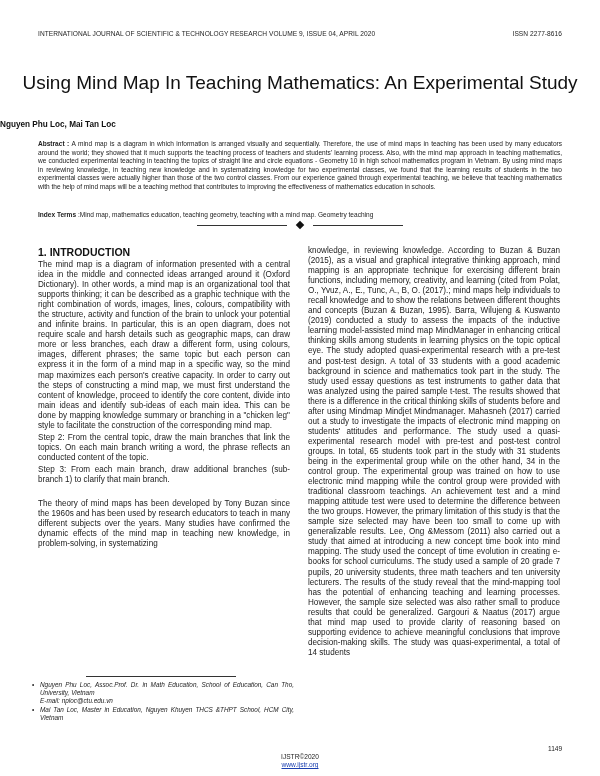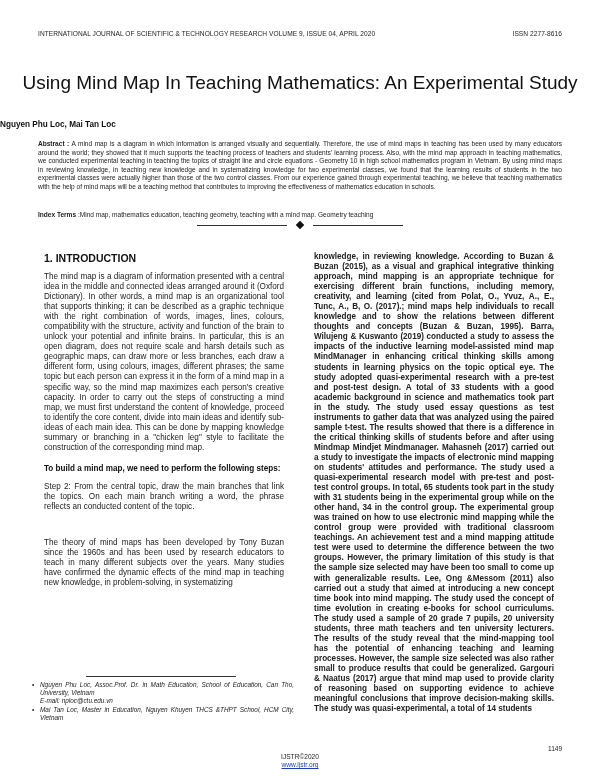--- a/index.html
+++ b/index.html
@@ -33,22 +33,22 @@
     position: absolute; top: 222px; left: 0; right: 0;
     display: flex; justify-content: center; align-items: center; gap: 10px;
   }
   .divider .rule { width: 90px; height: 0; border-top: 1px solid #333; }
   .divider .diamond { width: 6px; height: 6px; background: #111; transform: rotate(45deg); }
   .col {
     position: absolute; top: 244px; width: 256px;
     font-size: 8.15px; line-height: 10.05px; text-align: justify; color: #222;
   }
   .col-left { left: 36px; }
-  .col-right { left: 306px; font-weight: bold; }
-  .col p { margin: 8px; }
+  .col-right { left: 306px; }
+  .col p { margin: 2px; }
   .section-heading {
     font-size: 10.5px; font-weight: bold; margin: 0 0 0 0; line-height: 12px; color: #111;
   }
   .steps-heading { font-weight: bold; margin-top: 11px !important; color: #111; }
   .step { text-align: left; }
   .gap { height: 10px; }
   .footnote-rule {
     position: absolute; top: 676px; left: 86px; width: 150px; border-top: 1px solid #333;
   }
   .footnotes {
@@ -89,22 +89,22 @@
 
 <div class="divider">
   <span class="rule"></span>
   <span class="diamond"></span>
   <span class="rule"></span>
 </div>
 
 <div class="col col-left">
   <p class="section-heading">1.   INTRODUCTION</p>
   <p>The mind map is a diagram of information presented with a central idea in the middle and connected ideas arranged around it (Oxford Dictionary). In other words, a mind map is an organizational tool that supports thinking; it can be described as a graphic technique with the right combination of words, images, lines, colours, compatibility with the structure, activity and function of the brain to unlock your potential and infinite brains. In particular, this is an open diagram, does not require scale and harsh details such as geographic maps, can draw more or less branches, each draw a different form, using colours, images, different phrases; the same topic but each person can express it in the form of a mind map in a specific way, so the mind map maximizes each person's creative capacity. In order to carry out the steps of constructing a mind map, we must first understand the content of knowledge, proceed to identify the core content, divide into main ideas and identify sub-ideas of each main idea. This can be done by mapping knowledge summary or branching in a "chicken leg" style to facilitate the construction of the corresponding mind map.</p>
-  <p class="steps-heading">To build a mind map, we need to perform the following steps:</p>
   <p>Step 2: From the central topic, draw the main branches that link the topics. On each main branch writing a word, the phrase reflects an conducted content of the topic.</p>
+  <p>Step 3: From each main branch, draw additional branches (sub-branch 1) to clarify that main branch.</p>
   <div class="gap"></div>
   <p>The theory of mind maps has been developed by Tony Buzan since the 1960s and has been used by research educators to teach in many different subjects over the years. Many studies have confirmed the dynamic effects of the mind map in teaching new knowledge, in problem-solving, in systematizing</p>
 </div>
 
 <div class="col col-right">
   <p>knowledge, in reviewing knowledge. According to Buzan &amp; Buzan (2015), as a visual and graphical integrative thinking approach, mind mapping is an appropriate technique for exercising different brain functions, including memory, creativity, and learning (cited from Polat, O., Yvuz, A., E., Tunc, A., B, O. (2017).; mind maps help individuals to recall knowledge and to show the relations between different thoughts and concepts (Buzan &amp; Buzan, 1995). Barra, Wilujeng &amp; Kuswanto (2019) conducted a study to assess the impacts of the inductive learning model-assisted mind map MindManager in enhancing critical thinking skills among students in learning physics on the topic optical eye. The study adopted quasi-experimental research with a pre-test and post-test design. A total of 33 students with a good academic background in science and mathematics took part in the study. The study used essay questions as test instruments to gather data that was analyzed using the paired sample t-test. The results showed that there is a difference in the critical thinking skills of students before and after using Mindmap Mindjet Mindmanager. Mahasneh (2017) carried out a study to investigate the impacts of electronic mind mapping on students' attitudes and performance. The study used a quasi-experimental research model with pre-test and post-test control groups. In total, 65 students took part in the study with 31 students being in the experimental group while on the other hand, 34 in the control group. The experimental group was trained on how to use electronic mind mapping while the control group were provided with traditional classroom teachings. An achievement test and a mind mapping attitude test were used to determine the difference between the two groups. However, the primary limitation of this study is that the sample size selected may have been too small to come up with generalizable results. Lee, Ong &amp;Messom (2011) also carried out a study that aimed at introducing a new concept time book into mind mapping. The study used the concept of time evolution in creating e-books for school curriculums. The study used a sample of 20 grade 7 pupils, 20 university students, three math teachers and ten university lecturers. The results of the study reveal that the mind-mapping tool has the potential of enhancing teaching and learning processes. However, the sample size selected was also rather small to produce results that could be generalized.  Gargouri &amp; Naatus (2017) argue that mind map used to provide clarity of reasoning based on supporting evidence to achieve meaningful conclusions that improve decision-making skills. The study was quasi-experimental, a total of 14 students</p>
 </div>
 
 <div class="footnote-rule"></div>
 <ul class="footnotes">

